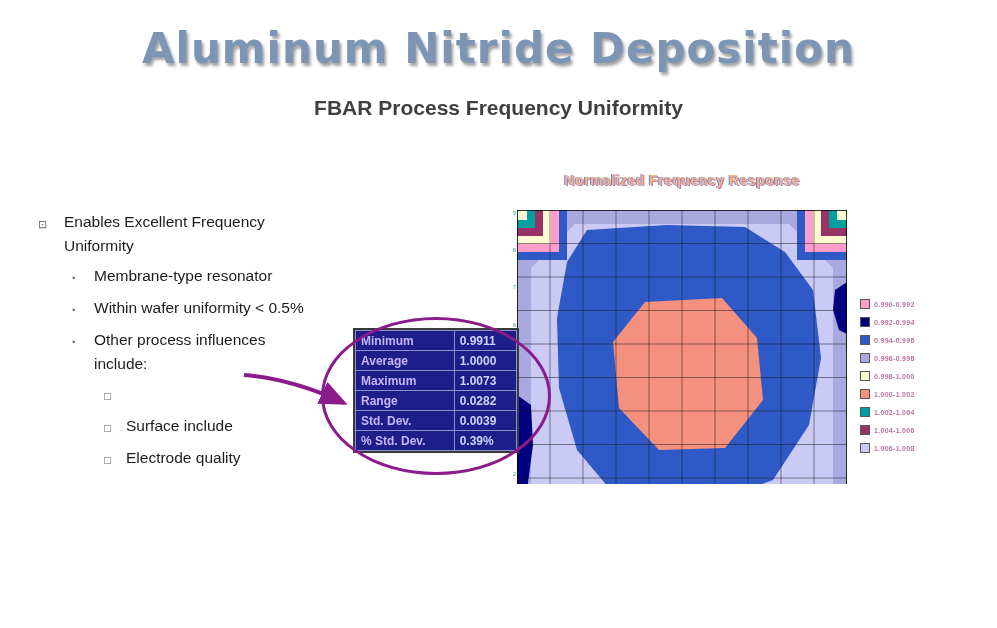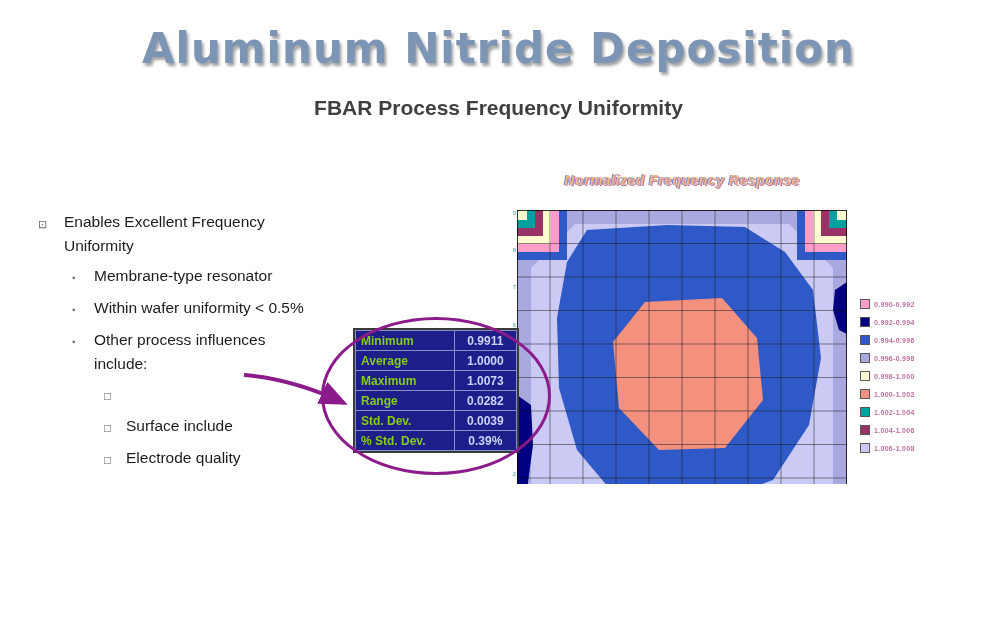--- a/index.html
+++ b/index.html
@@ -19,32 +19,32 @@
   .ic{flex:0 0 26px;font-size:11px;color:#6a6a6a;padding-top:2px;}
   .lvl2{padding-left:34px;}
   .lvl2 .ic{flex-basis:22px;font-size:10px;color:#7a7a7a;}
   .lvl3{padding-left:66px;}
   .lvl3 .ic{flex-basis:22px;font-size:12px;color:#666;}
 
   
   .stats{position:absolute;left:355px;top:330px;width:162px;border-collapse:collapse;
          background:#1e1e8a;font-size:12px;font-weight:bold;z-index:1;outline:2px solid #3a3a3a;}
   .stats td{border:1px solid #8890c8;padding:2px 5px;height:15px;}
-  .stats td.lbl{color:#84cc16;text-align:left;}
-  .stats td.val{color:#ccd3ff;text-align:center;}
+  .stats td.lbl{color:#c4b5fd;text-align:left;}
+  .stats td.val{color:#ccd3ff;text-align:left;}
 
   .ellipse{position:absolute;left:321px;top:317px;width:224px;height:152px;
            border:3px solid #8b1a8b;border-radius:50%;z-index:2;}
   .arrow{position:absolute;left:238px;top:365px;z-index:2;}
 
   
   .chart{position:absolute;left:505px;top:168px;width:470px;height:440px;}
   .chart-title{position:absolute;left:12px;top:4px;width:330px;text-align:center;
          font-size:14px;font-weight:bold;letter-spacing:.5px;color:#efb78a;
-         text-shadow:-1px 0 0 #6f86d6, 1px 1px 0 #c77ba8;font-style:italic;}
+         text-shadow:-1px 0 0 #6f86d6, 1px 1px 0 #c77ba8;}
   .plot{position:absolute;left:12px;top:42px;}
   .xticks{position:absolute;left:12px;top:380px;width:330px;display:flex;
           font-size:7px;color:#3a9e96;}
   .xticks span{flex:1;text-align:center;}
   .yticks{position:absolute;left:2px;top:42px;height:335px;width:9px;display:flex;flex-direction:column;
           font-size:6px;color:#3a9e96;}
   .yticks span{flex:1;text-align:right;}
   .xlabel{position:absolute;left:12px;top:396px;width:330px;text-align:center;
           font-size:8px;font-weight:bold;color:#3a9e96;text-decoration:underline;}
   .ylabel{position:absolute;left:-9px;top:150px;writing-mode:vertical-rl;transform:rotate(180deg);

